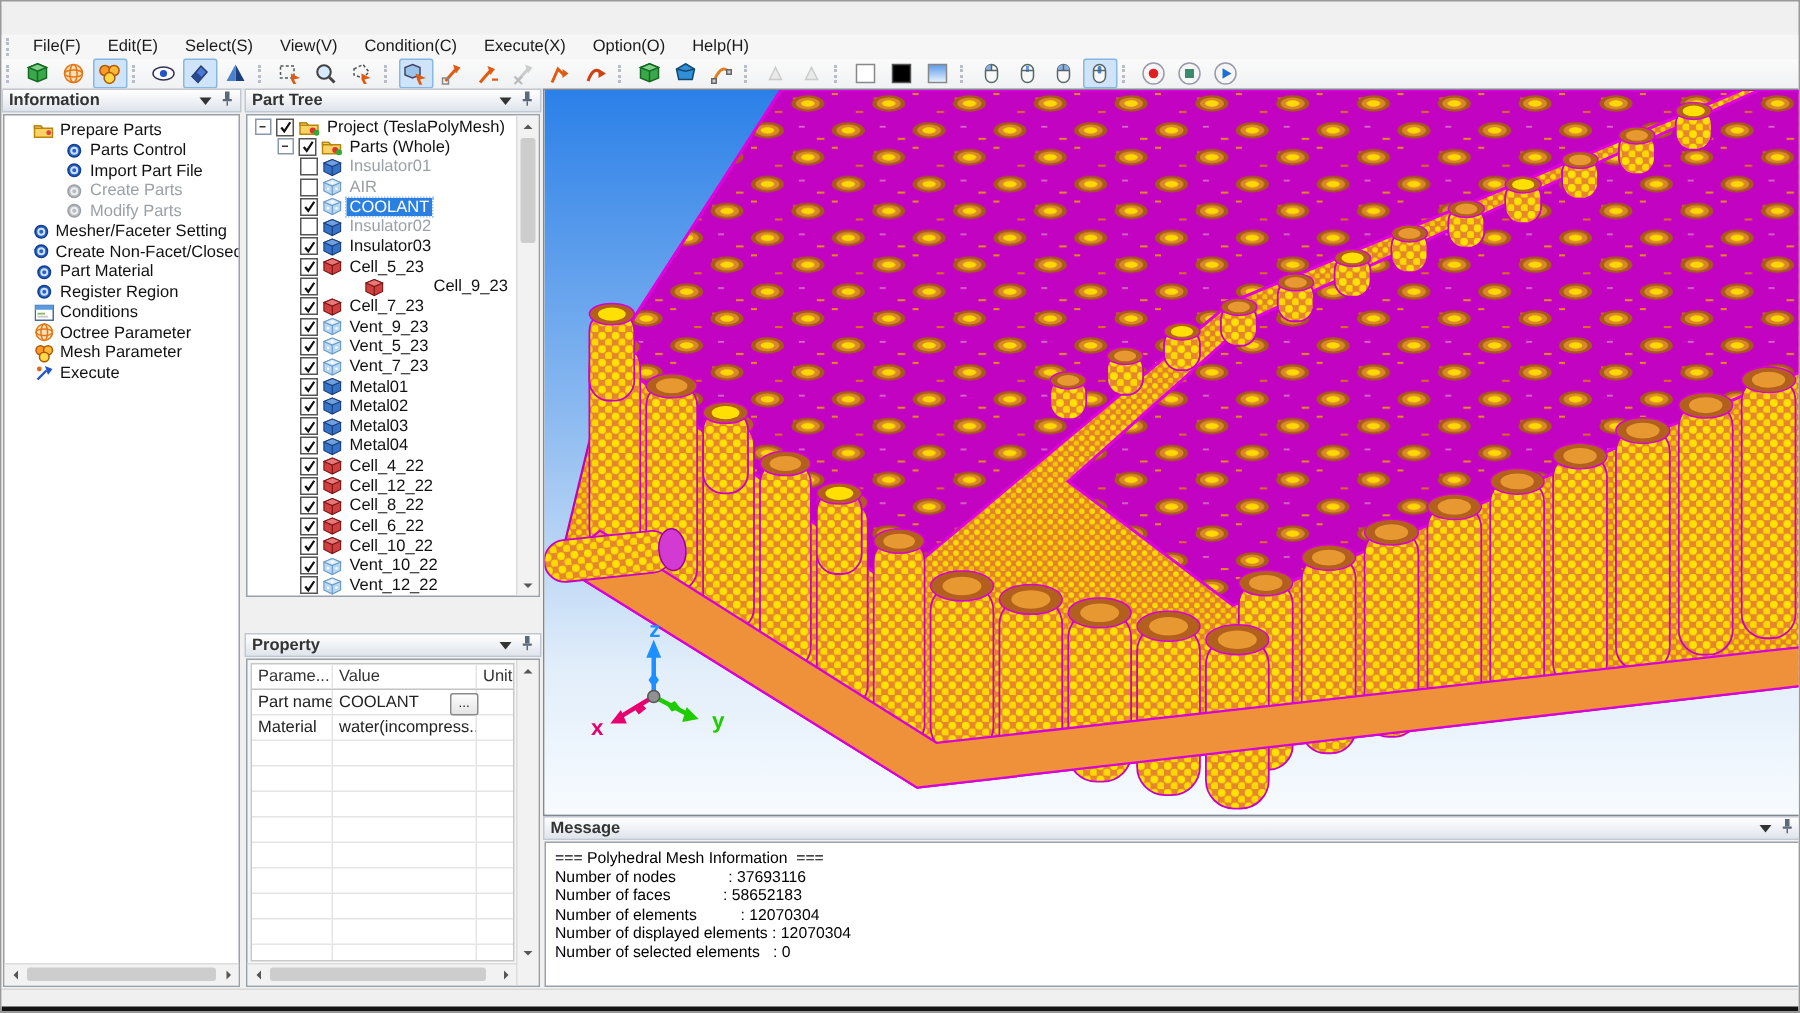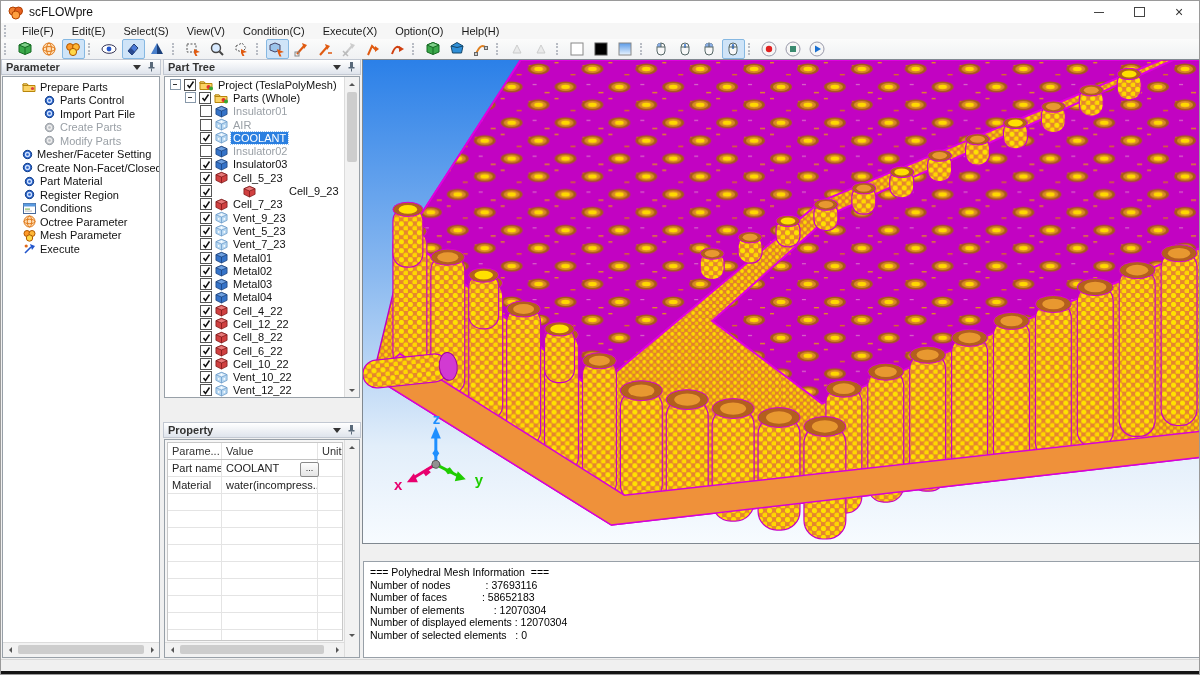--- a/index.html
+++ b/index.html
@@ -66,41 +66,20 @@
   #taskbar{position:absolute;left:0;top:670px;width:100%;height:5px;background:#141414;}
   
   #viewport{position:absolute;left:361px;top:58px;width:839px;height:485px;border:1px solid #808890;box-sizing:border-box;background:#fff;}
   #viewport svg{display:block;width:100%;height:100%;}
 </style>
 </head>
 <body>
 
 <div id="app">
 
-  <div id="titlebar">
-    <span class="app-icon">
-      <svg width="15" height="15">
-          <circle cx="5" cy="6" r="4" fill="#f08030" stroke="#b04000"></circle>
-          <circle cx="10.5" cy="6" r="4" fill="#e86020" stroke="#b04000"></circle>
-          <circle cx="7.8" cy="10" r="4" fill="#ffa040" stroke="#b04000"></circle>
-        </svg>
-    </span>
-    <span class="title">scFLOWpre</span>
-    <div id="win-controls">
-      <span class="win-btn">
-          <span class="glyph-min"></span>
-        </span>
-      <span class="win-btn">
-          <span class="glyph-max"></span>
-        </span>
-      <span class="win-btn">
-          <span class="glyph-close">×</span>
-        </span>
-    </div>
-  </div>
 
   <div id="menubar">
       <span class="grip"></span>
       <div class="menu-item">File(F)</div>
       <div class="menu-item">Edit(E)</div>
       <div class="menu-item">Select(S)</div>
       <div class="menu-item">View(V)</div>
       <div class="menu-item">Condition(C)</div>
       <div class="menu-item">Execute(X)</div>
       <div class="menu-item">Option(O)</div>
@@ -371,21 +350,21 @@
           <svg width="18" height="18">
             <circle cx="9" cy="9" r="7" fill="#f6f6f6" stroke="#99a"></circle>
             <polygon points="7,5.5 13,9 7,12.5" fill="#1a6fd0"></polygon>
           </svg>
         </span>
       </div>
     </div>
 
   <div class="panel" id="nav-panel" style="left:0;top:58px;width:160px;height:600px;">
     <div class="phead">
-      <span class="ptitle">Parameter</span>
+      <span class="ptitle">Information</span>
       <span class="hicons">
         <span class="chev"></span>
         <span><svg width="9" height="11">
               <rect x="3" y="1" width="3" height="5" fill="#5a6a7a"></rect>
               <rect x="1.5" y="6" width="6" height="1.5" fill="#5a6a7a"></rect>
               <line x1="4.5" y1="7.5" x2="4.5" y2="10.5" stroke="#5a6a7a"></line>
             </svg></span>
       </span>
     </div>
     <div class="pbody">
@@ -1291,20 +1270,31 @@
           <polygon points="82,412 87,409 91,414 85,416" fill="#1fcc00"></polygon>
           <circle cx="73" cy="406" r="4" fill="#909090" stroke="#555"></circle>
           <text x="70" y="366" font-family="Liberation Sans, sans-serif" font-size="15" font-weight="bold" fill="#1e8fff">z</text>
           <text x="31" y="432" font-family="Liberation Sans, sans-serif" font-size="15" font-weight="bold" fill="#e8006e">x</text>
           <text x="112" y="427" font-family="Liberation Sans, sans-serif" font-size="15" font-weight="bold" fill="#1fcc00">y</text>
         </g>
       </svg>
     </div>
 
   <div class="panel" id="msg-panel" style="left:361px;top:543px;width:839px;height:115px;">
+    <div class="phead">
+      <span class="ptitle">Message</span>
+      <span class="hicons">
+        <span class="chev"></span>
+        <span><svg width="9" height="11">
+              <rect x="3" y="1" width="3" height="5" fill="#5a6a7a"></rect>
+              <rect x="1.5" y="6" width="6" height="1.5" fill="#5a6a7a"></rect>
+              <line x1="4.5" y1="7.5" x2="4.5" y2="10.5" stroke="#5a6a7a"></line>
+            </svg></span>
+      </span>
+    </div>
     <div class="pbody">
       <div id="msg-body"><div class="msg-line">=== Polyhedral Mesh Information  ===</div><div class="msg-line">Number of nodes            : 37693116</div><div class="msg-line">Number of faces            : 58652183</div><div class="msg-line">Number of elements          : 12070304</div><div class="msg-line">Number of displayed elements : 12070304</div><div class="msg-line">Number of selected elements   : 0</div></div>
     </div>
   </div>
 
   <div id="statusbar"></div>
   <div id="taskbar"></div>
 </div>
 
 </body></html>

